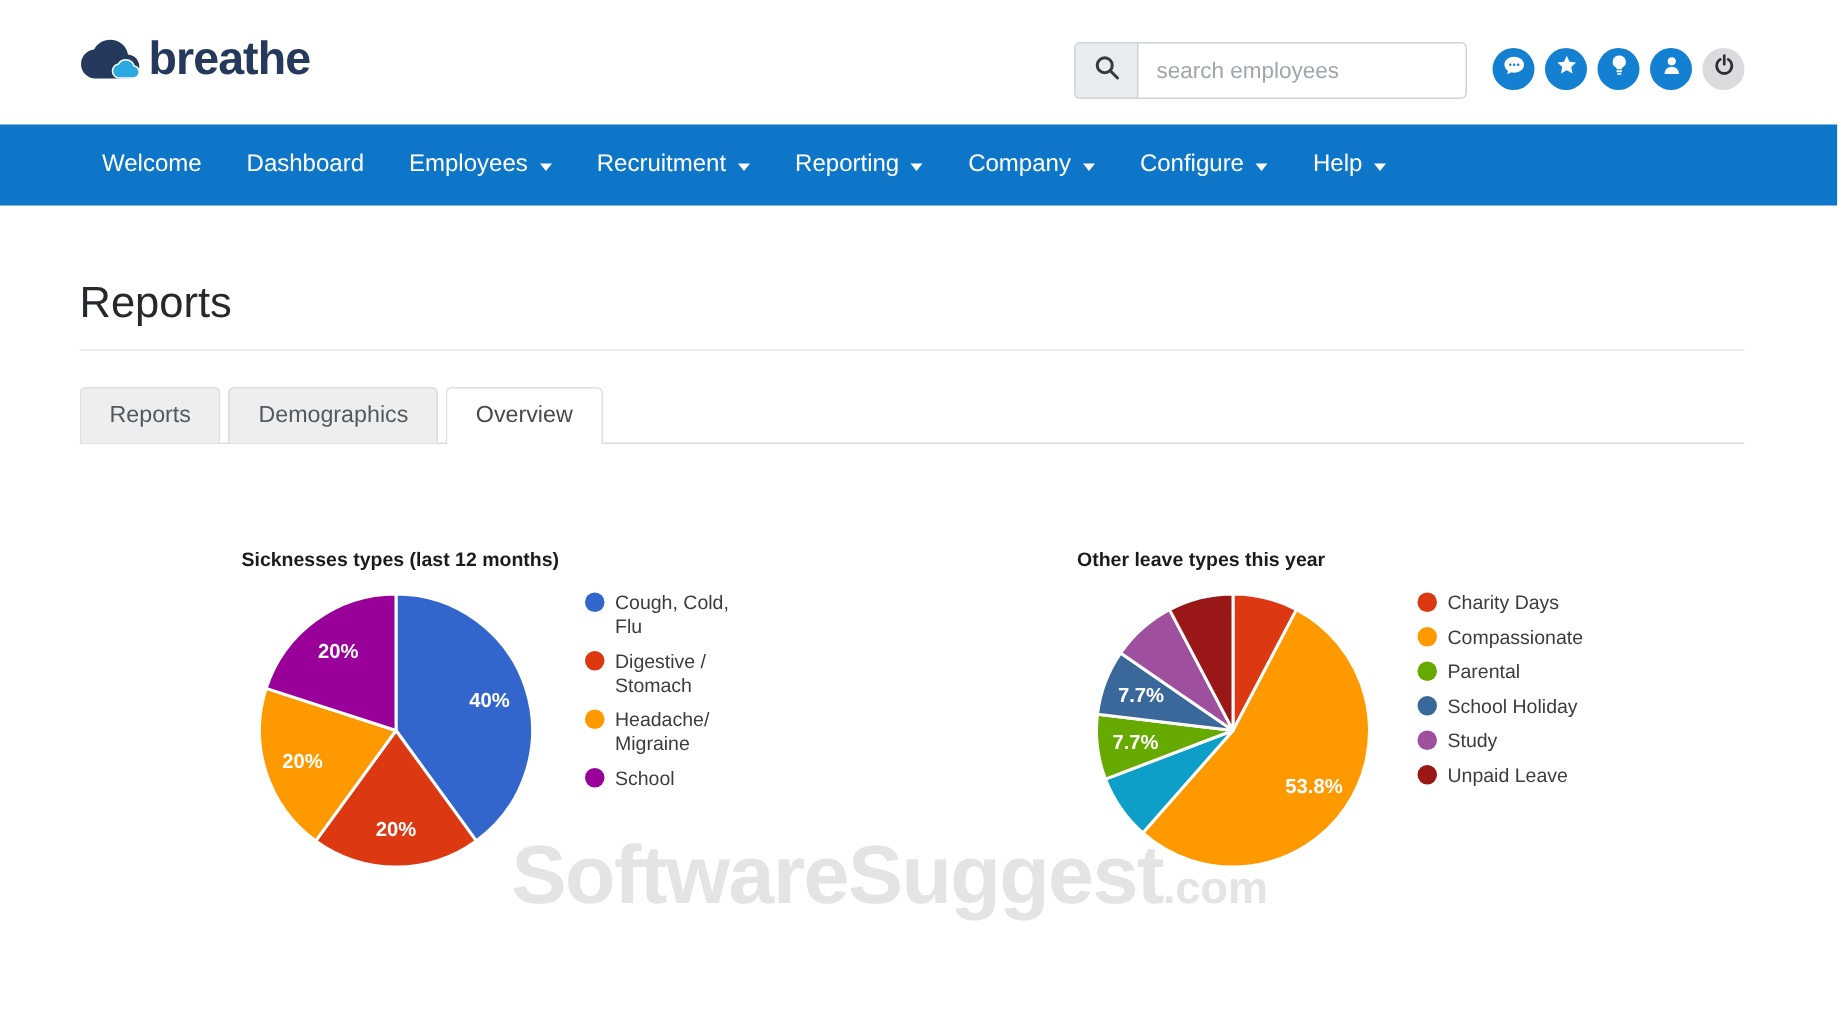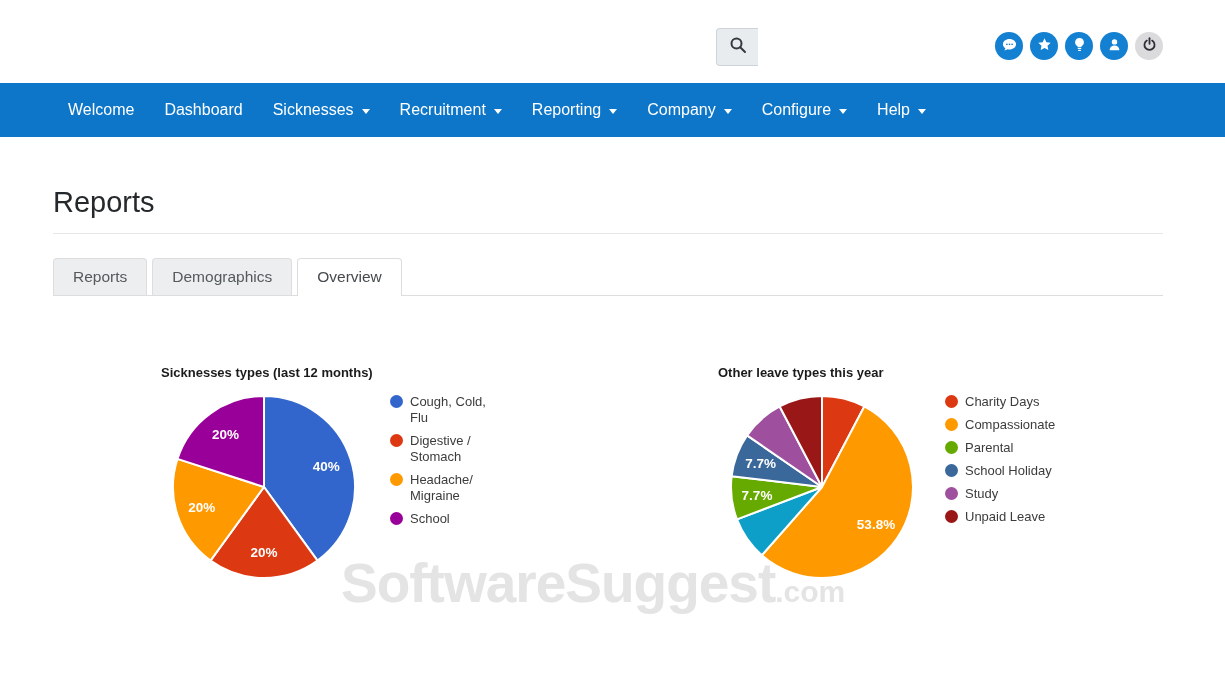--- a/index.html
+++ b/index.html
@@ -50,30 +50,40 @@
 <body>
 
 <div class="screen">
 
   <div class="watermark">
     <span class="wm-main">SoftwareSuggest</span>
     <span class="wm-suffix">.com</span>
   </div>
 
   <div class="header">
+    <div class="logo">
+      <span>
+        <svg width="42" height="36" viewBox="0 0 42 36">
+          <path transform="scale(1.62)" fill="#24395B" d="M19.35 10.04A7.49 7.49 0 0 0 12 4C9.11 4 6.6 5.64 5.35 8.04A5.994 5.994 0 0 0 0 14c0 3.31 2.69 6 6 6h13c2.76 0 5-2.24 5-5 0-2.64-2.05-4.78-4.65-4.96z"></path>
+          <path transform="translate(21.5,17.5) scale(0.70)" fill="#2CA9E1" stroke="#ffffff" stroke-width="3" paint-order="stroke" d="M19.35 10.04A7.49 7.49 0 0 0 12 4C9.11 4 6.6 5.64 5.35 8.04A5.994 5.994 0 0 0 0 14c0 3.31 2.69 6 6 6h13c2.76 0 5-2.24 5-5 0-2.64-2.05-4.78-4.65-4.96z"></path>
+        </svg>
+      </span>
+      <span class="logo-text">breathe</span>
+    </div>
 
     <div class="searchbar">
       <div class="search-addon">
         <span>
           <svg width="18" height="18" viewBox="0 0 18 18">
               <circle cx="7.5" cy="7.5" r="5" fill="none" stroke="#343a40" stroke-width="2"></circle>
               <line x1="11.2" y1="11.2" x2="16" y2="16" stroke="#343a40" stroke-width="2" stroke-linecap="round"></line>
             </svg>
         </span>
       </div>
+      <input class="search-input" type="text" placeholder="search employees" style="">
     </div>
 
     <div class="hicons" id="hicons">
         <div class="hicon">
           <span><svg width="15" height="15" viewBox="0 0 16 16">
               <path fill="#fff" d="M8 2C4.1 2 1 4.5 1 7.6c0 1.8 1 3.4 2.6 4.4-.1.8-.5 1.6-1.2 2.2 1.2 0 2.4-.5 3.3-1.2.7.2 1.5.3 2.3.3 3.9 0 7-2.5 7-5.6S11.9 2 8 2z"></path>
               <circle cx="5.2" cy="7.7" r="0.9" fill="#1380D2"></circle>
               <circle cx="8" cy="7.7" r="0.9" fill="#1380D2"></circle>
               <circle cx="10.8" cy="7.7" r="0.9" fill="#1380D2"></circle>
             </svg></span>
@@ -106,21 +116,21 @@
   </div>
 
   <div class="nav" id="mainnav">
       <div class="nav-item">
         <span>Welcome</span>
       </div>
       <div class="nav-item">
         <span>Dashboard</span>
       </div>
       <div class="nav-item">
-        <span>Sicknesses</span>
+        <span>Employees</span>
         <span class="caret"></span>
       </div>
       <div class="nav-item">
         <span>Recruitment</span>
         <span class="caret"></span>
       </div>
       <div class="nav-item">
         <span>Reporting</span>
         <span class="caret"></span>
       </div>

